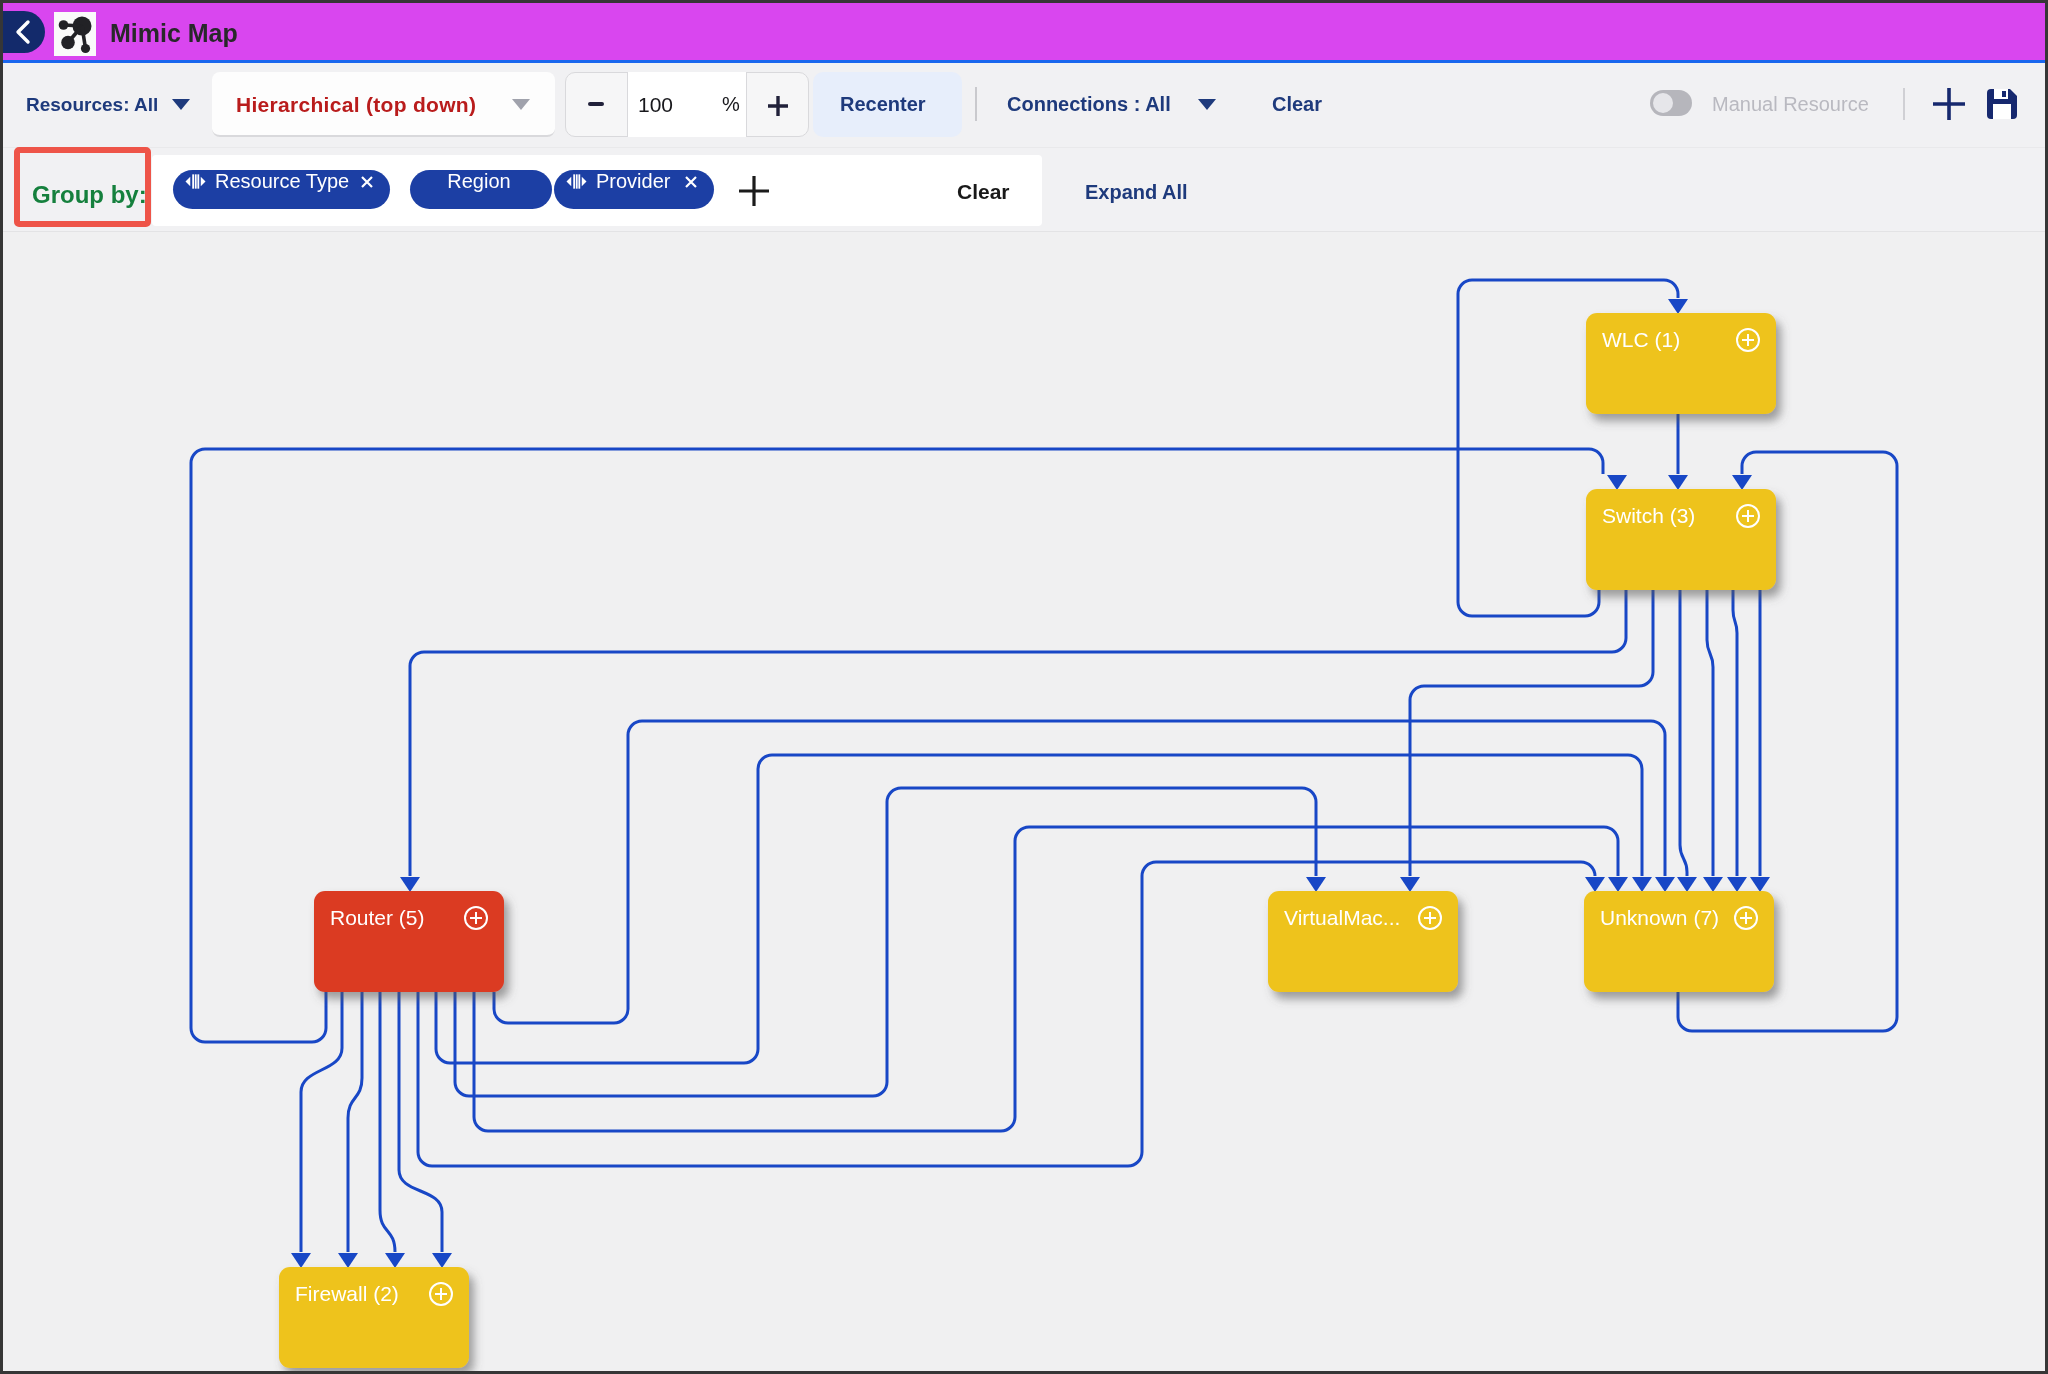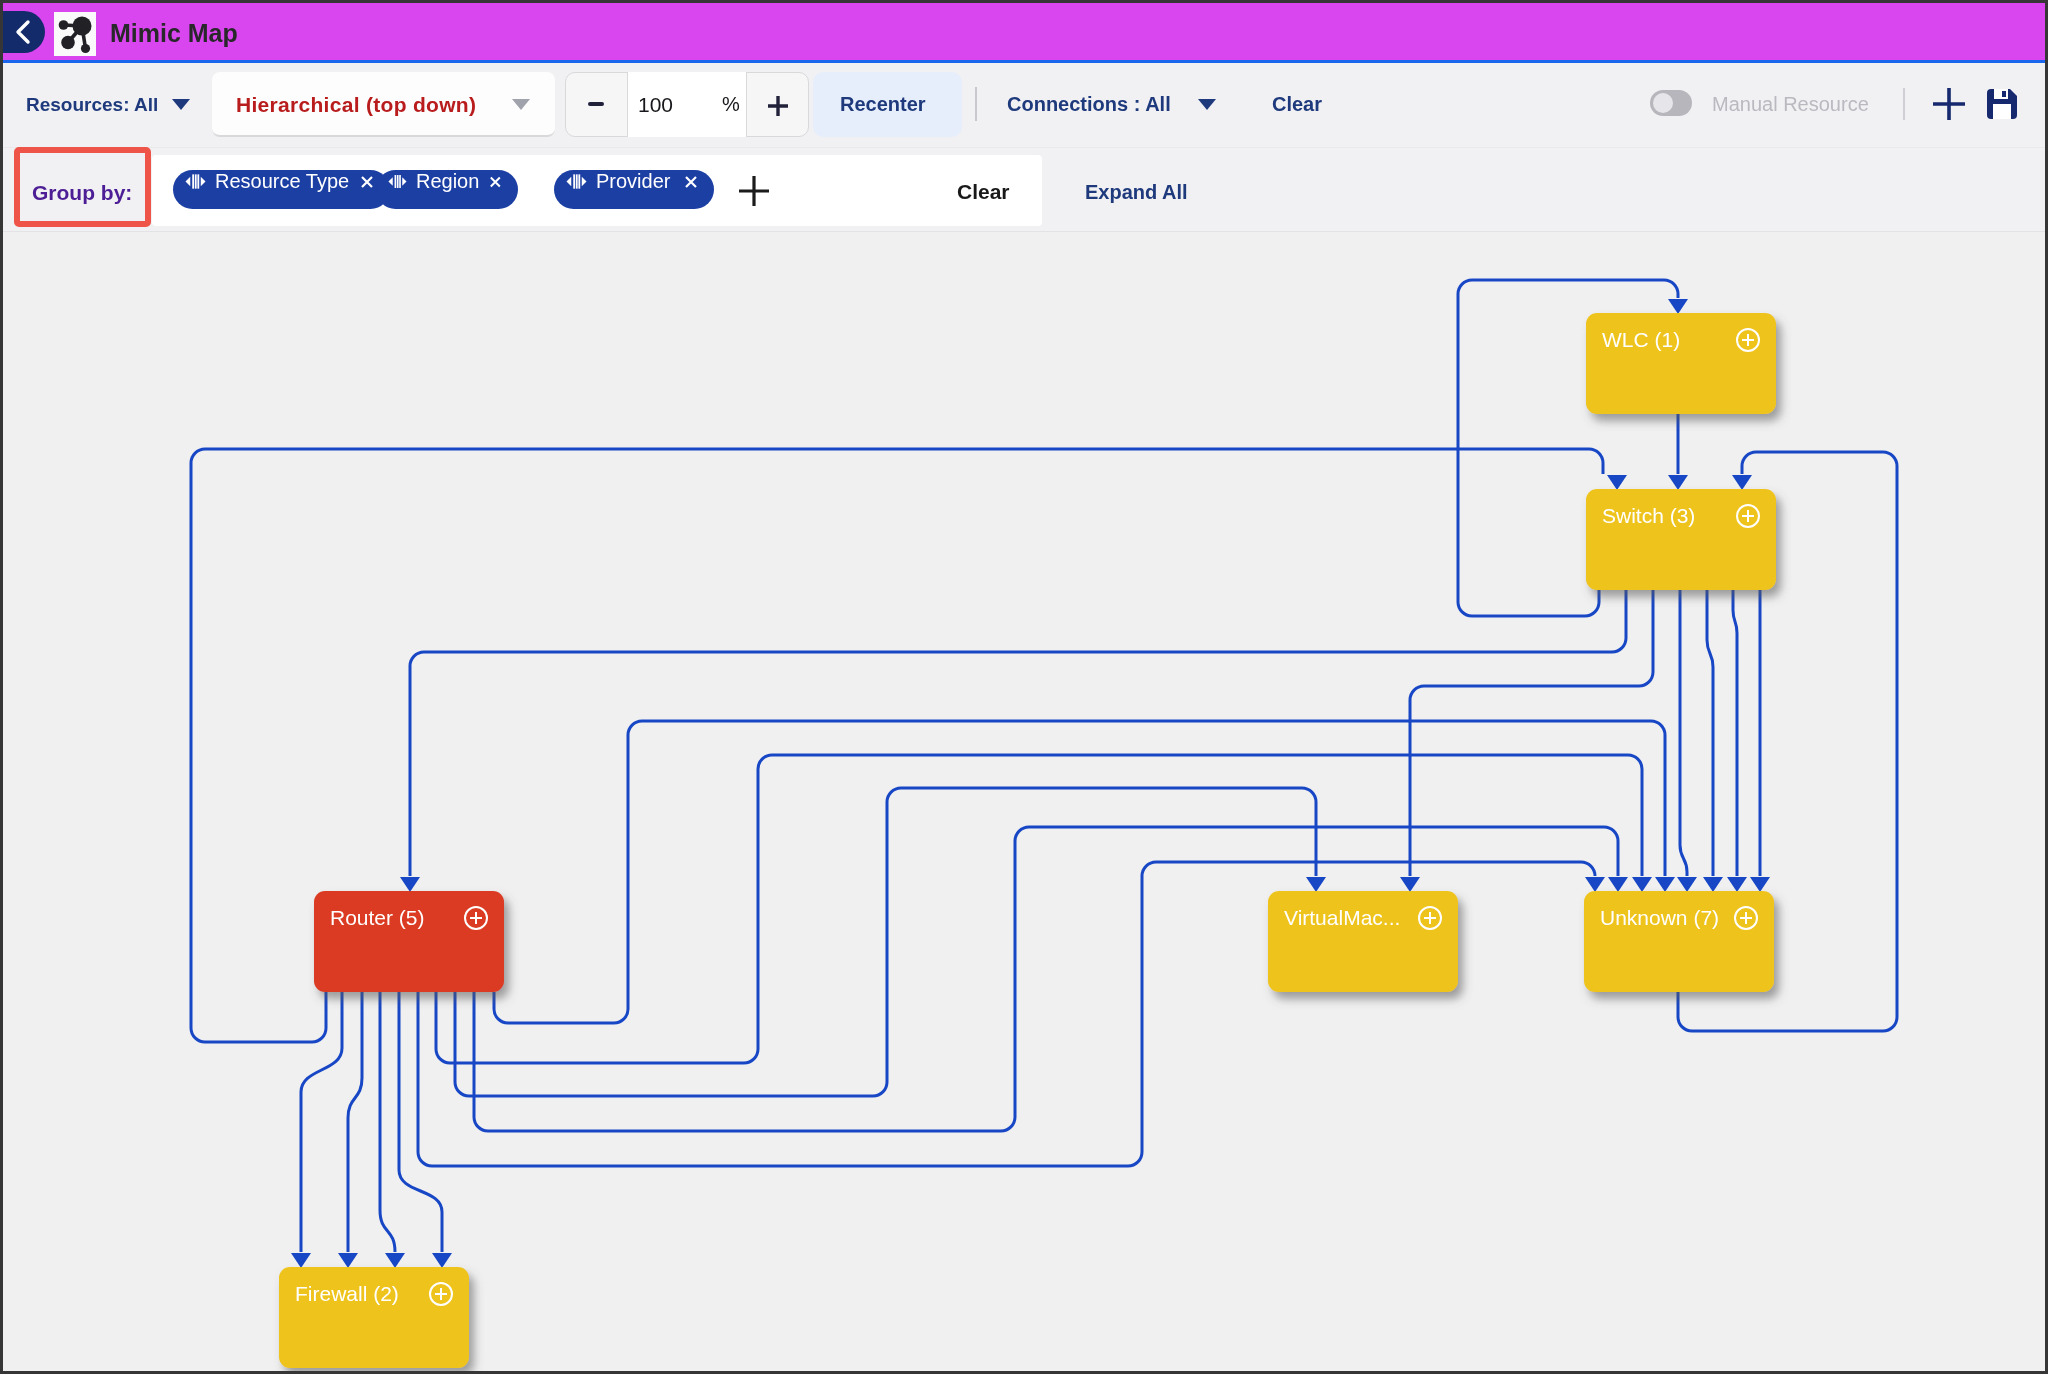--- a/index.html
+++ b/index.html
@@ -82,21 +82,21 @@
     <path d="M3 7 a4 4 0 0 1 4 -4 H26 L33 10 V29 a4 4 0 0 1 -4 4 H7 a4 4 0 0 1 -4 -4 Z" fill="#16286e"></path>
     <rect x="10" y="3" width="14" height="10" fill="#ffffff"></rect>
     <rect x="18" y="5" width="4" height="6" fill="#16286e"></rect>
     <rect x="9" y="18" width="18" height="15" fill="#ffffff"></rect>
   </svg>
 </div>
 
 <div id="groupby" class="abs">
   <div class="abs" style="left:152px;top:7px;width:890px;height:71px;background:#ffffff;border-radius:4px;"></div>
   <div class="abs" style="left:14px;top:-1px;width:137px;height:80px;border:6px solid #ee5448;border-radius:5px;"></div>
-  <div class="abs" style="left:32px;top:33px;font-size:21px;font-weight:700;color:#4c1d95;">Group by:</div>
+  <div class="abs" style="left:32px;top:33px;font-size:24px;font-weight:700;color:#15803d;">Group by:</div>
   <div class="abs" style="left:1085px;top:33px;font-size:20px;font-weight:600;color:#1e3a7c;">Expand All</div>
   <div class="abs" style="left:957px;top:32px;font-size:21px;font-weight:700;color:#191919;">Clear</div>
   <svg class="abs" style="left:737px;top:26px;" width="34" height="34">
       <path d="M17 2 V32 M2 17 H32" stroke="#1b1b1b" stroke-width="3.2"></path>
     </svg>
 
   <div class="pill" style="left:173px;width:217px;">
     <svg class="picon" viewBox="0 0 22 22">
         <g fill="#fff" stroke="none">
           <path d="M5.5 6 L0.5 11 L5.5 16 Z"></path>
@@ -104,21 +104,21 @@
           <rect x="7.6" y="3.5" width="1.9" height="15"></rect>
           <rect x="10.3" y="3.5" width="1.9" height="15"></rect>
           <rect x="13" y="3.5" width="1.9" height="15"></rect>
         </g>
       </svg>
     <span>Resource Type</span>
     <svg class="px" viewBox="0 0 14 14">
         <path d="M2 2 L12 12 M12 2 L2 12" stroke="#fff" stroke-width="2.2"></path>
       </svg>
   </div>
-  <div class="pill" style="left:376px;width:142px;">
+  <div class="pill" style="left:410px;width:142px;flex-direction:column;">
     <svg class="picon" viewBox="0 0 22 22">
         <g fill="#fff" stroke="none">
           <path d="M5.5 6 L0.5 11 L5.5 16 Z"></path>
           <path d="M16.5 6 L21.5 11 L16.5 16 Z"></path>
           <rect x="7.6" y="3.5" width="1.9" height="15"></rect>
           <rect x="10.3" y="3.5" width="1.9" height="15"></rect>
           <rect x="13" y="3.5" width="1.9" height="15"></rect>
         </g>
       </svg>
     <span>Region</span>

